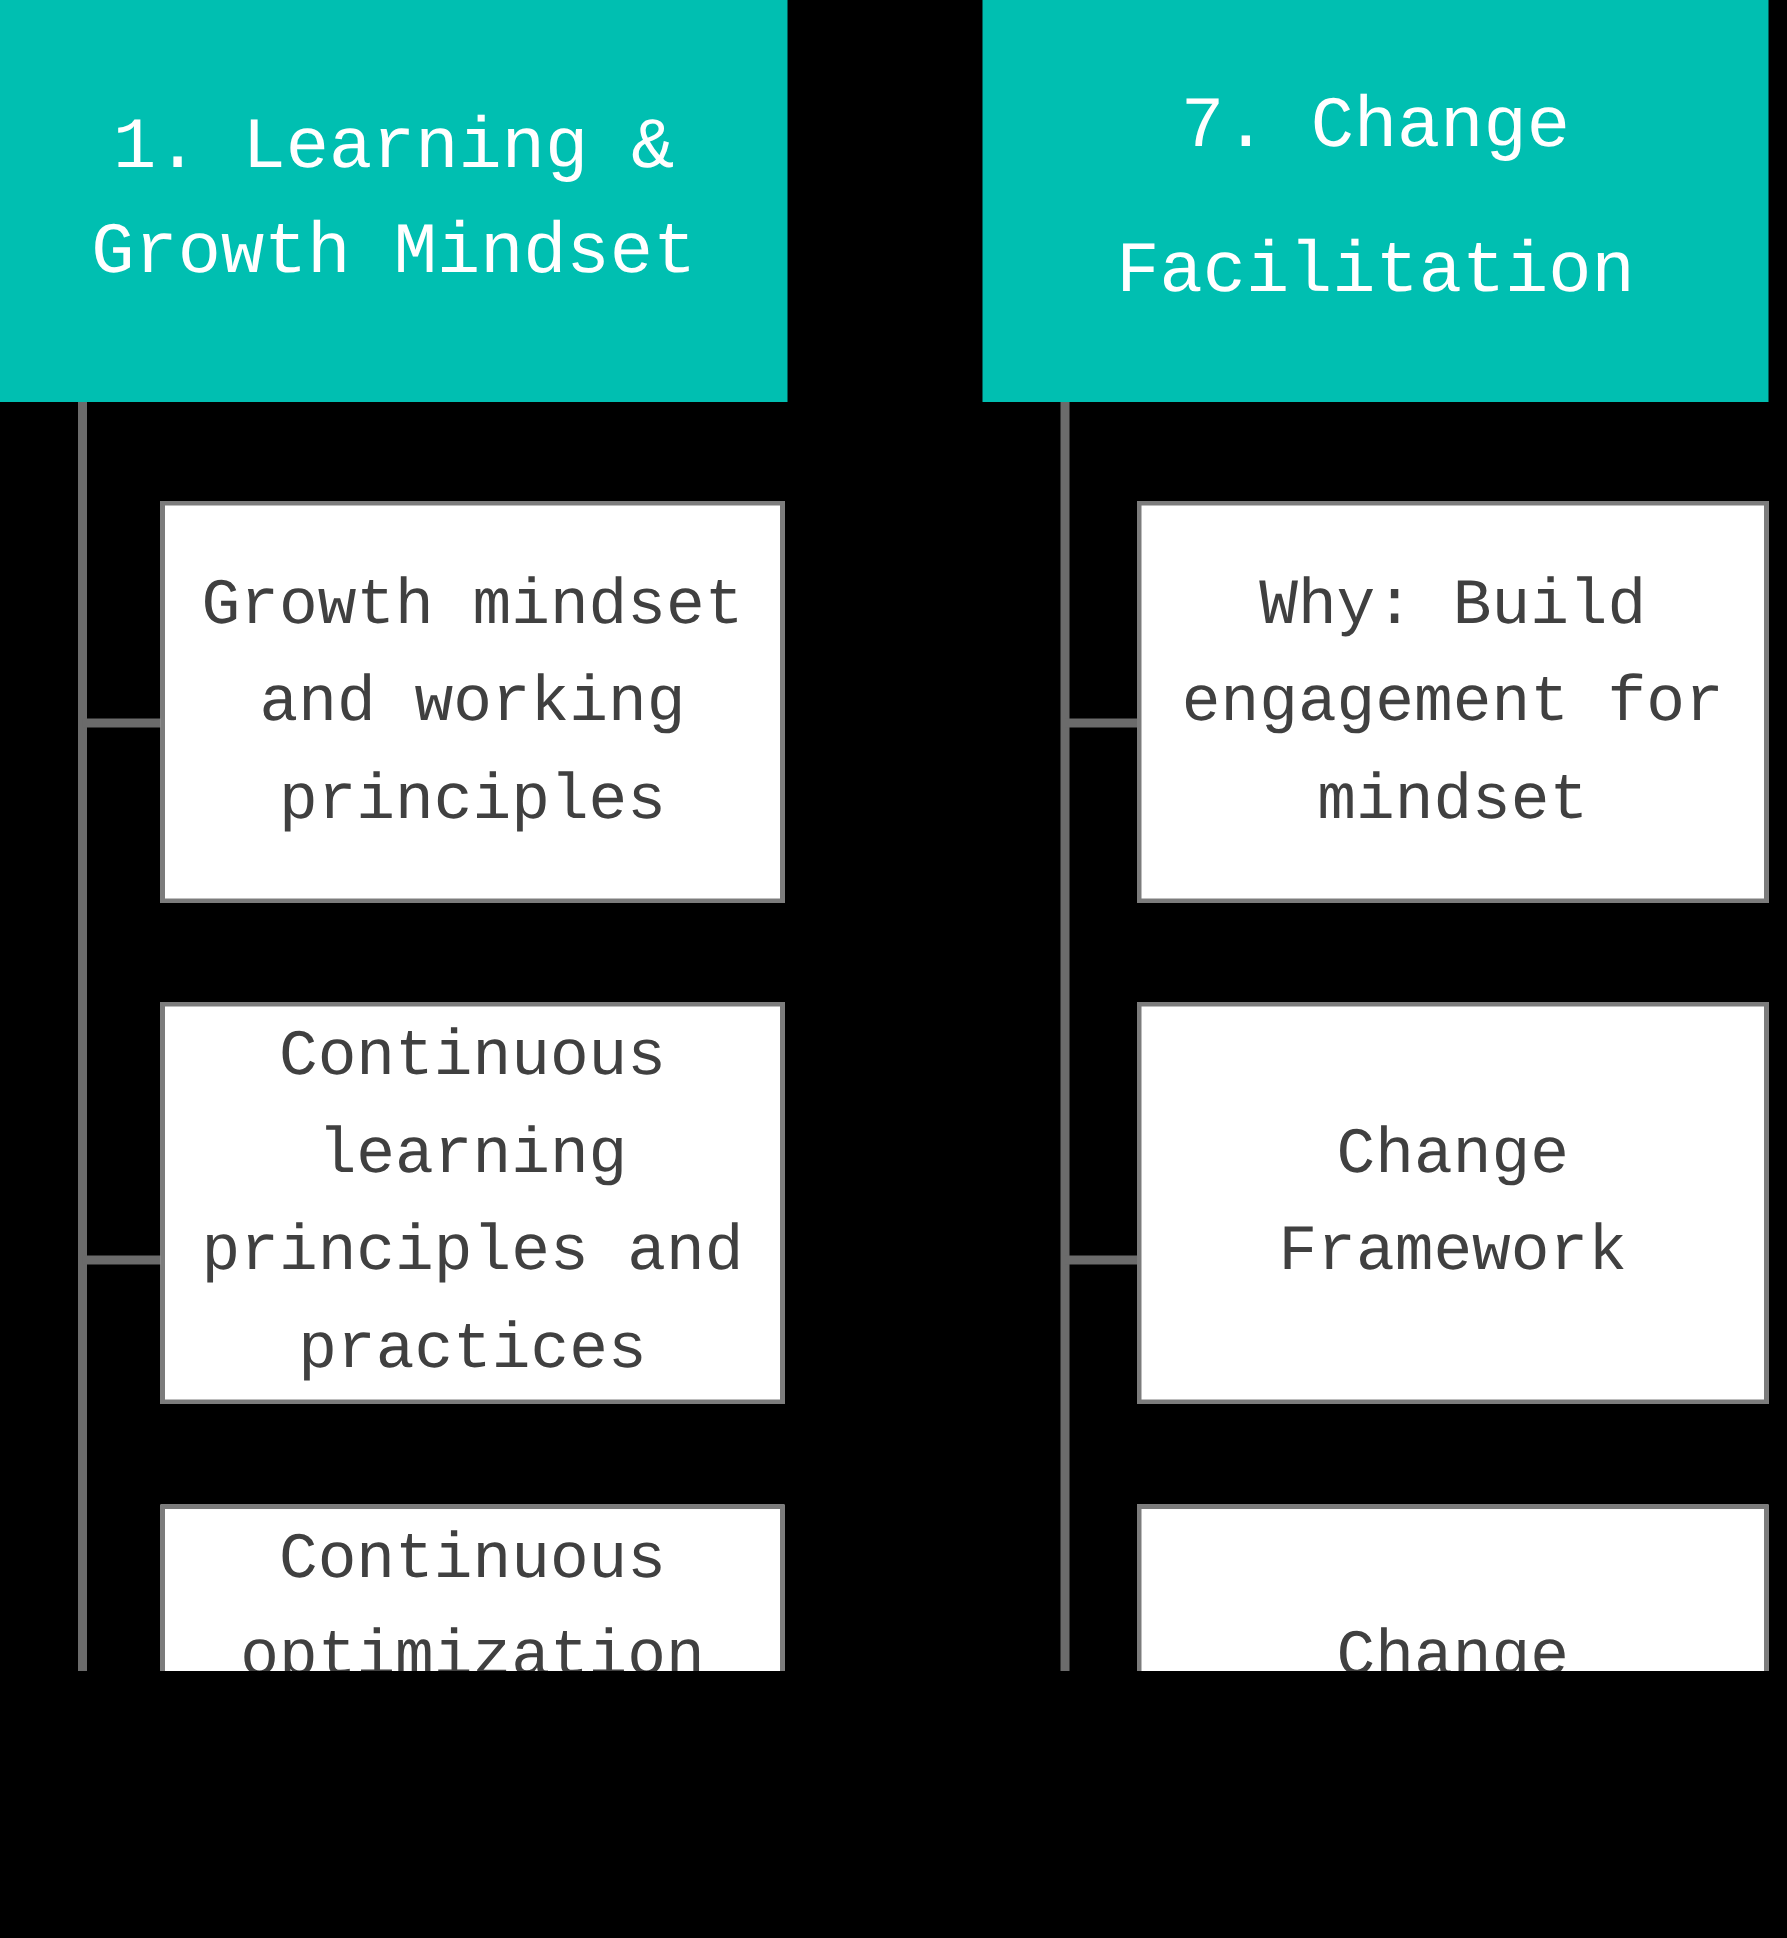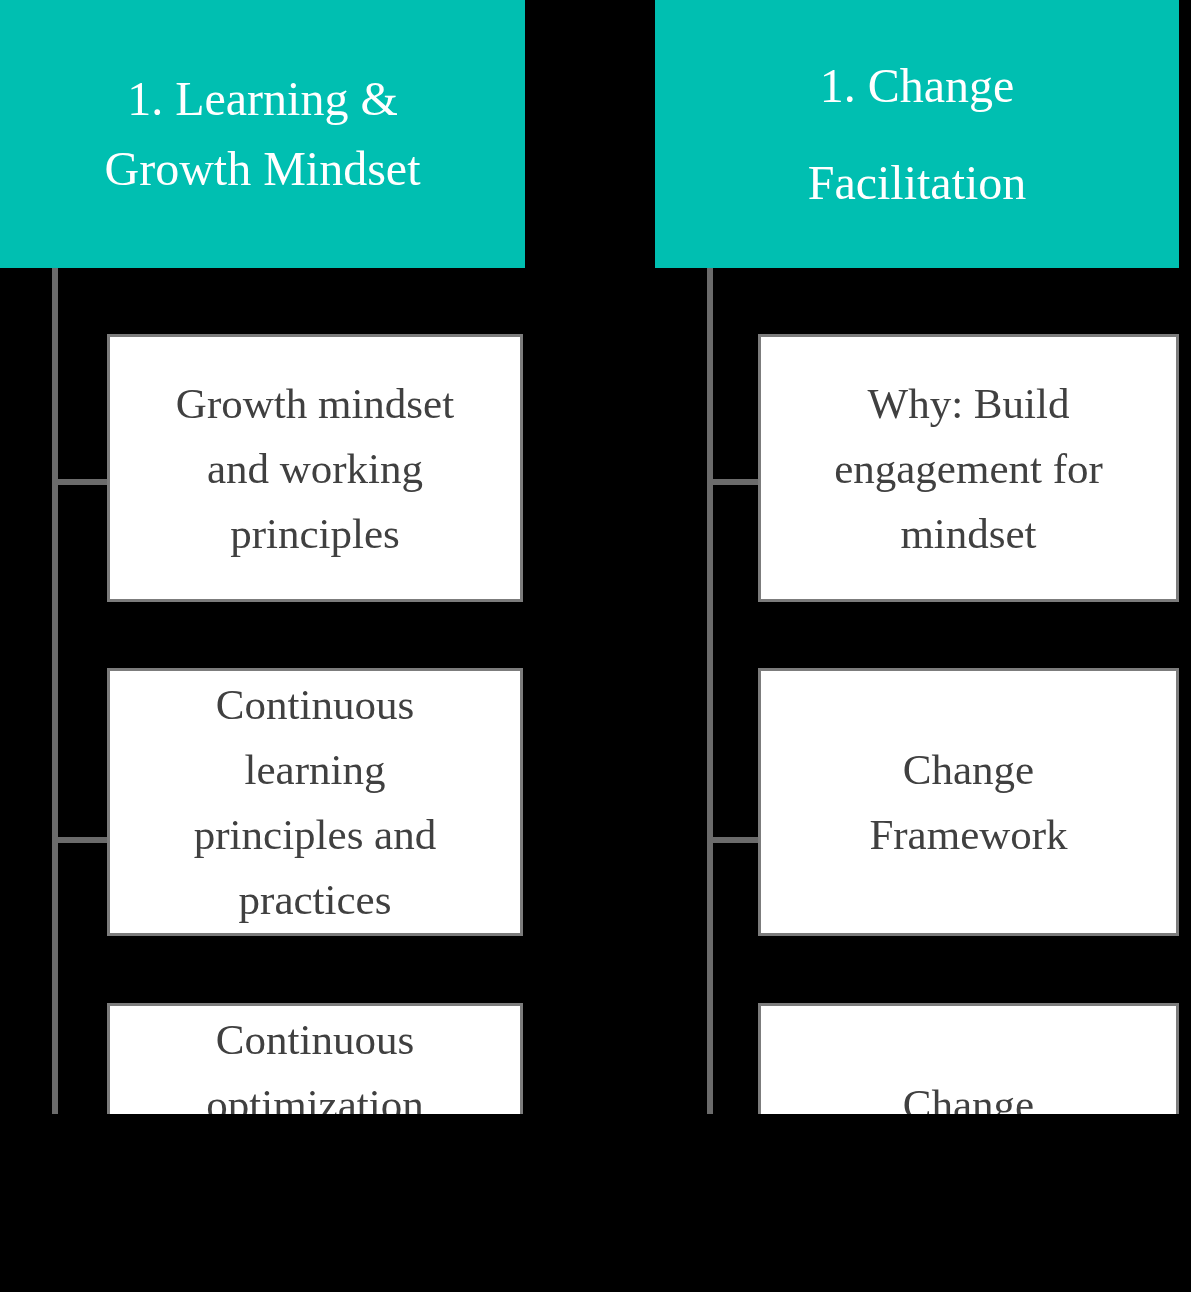--- a/index.html
+++ b/index.html
@@ -6,21 +6,21 @@
     margin: 0;
     padding: 0;
     background: #000000;
   }
   .stage {
     position: relative;
     width: 1191px;
     height: 1114px;
     background: #000000;
     overflow: hidden;
-    font-family: Liberation Serif, serif;
+    font-family: Liberation Mono, monospace;
   }
   
   .hdr {
     position: absolute;
     top: 0;
     height: 268px;
     background: #00BFB1;
     color: #ffffff;
     display: flex;
     align-items: center;
@@ -77,21 +77,21 @@
   .row3 { top: 1003px; }
 </style>
 </head>
 <body>
 
 <div class="stage">
 
   <div class="hdr col-l">1. Learning &amp;
 Growth Mindset</div>
 
-  <div class="hdr col-r">1. Change
+  <div class="hdr col-r">7. Change
 Facilitation</div>
 
   <div class="trunk col-l"></div>
   <div class="stub col-l row1s"></div>
   <div class="stub col-l row2s"></div>
   <div class="stub col-l row3s"></div>
 
   <div class="trunk col-r"></div>
   <div class="stub col-r row1s"></div>
   <div class="stub col-r row2s"></div>

